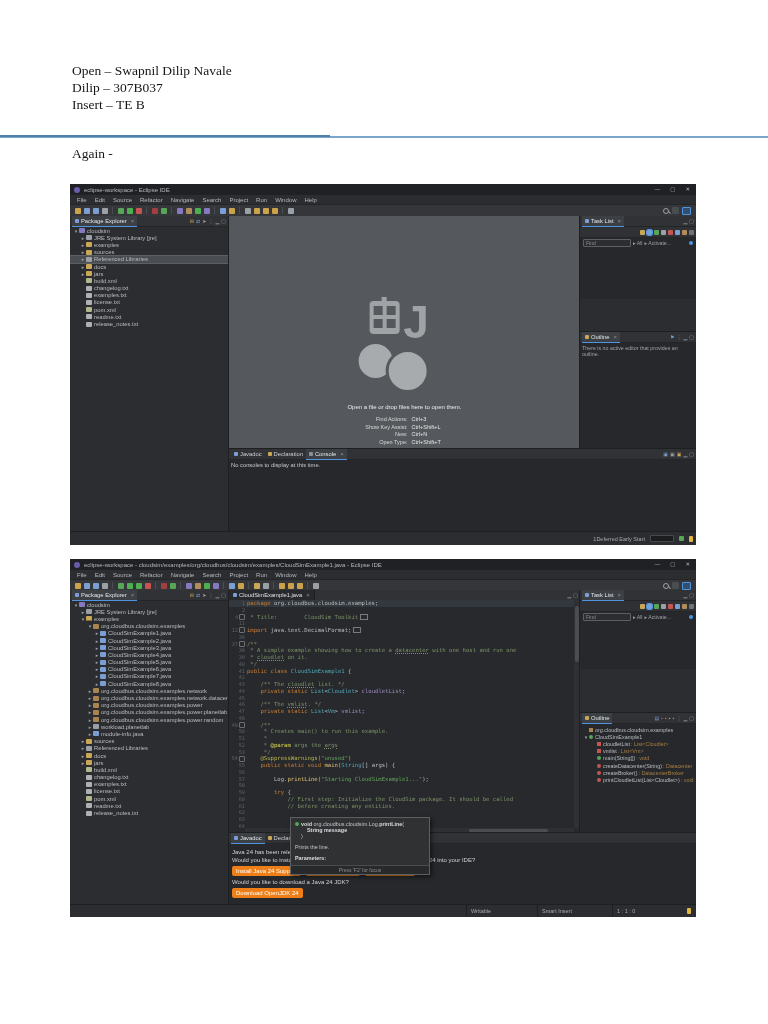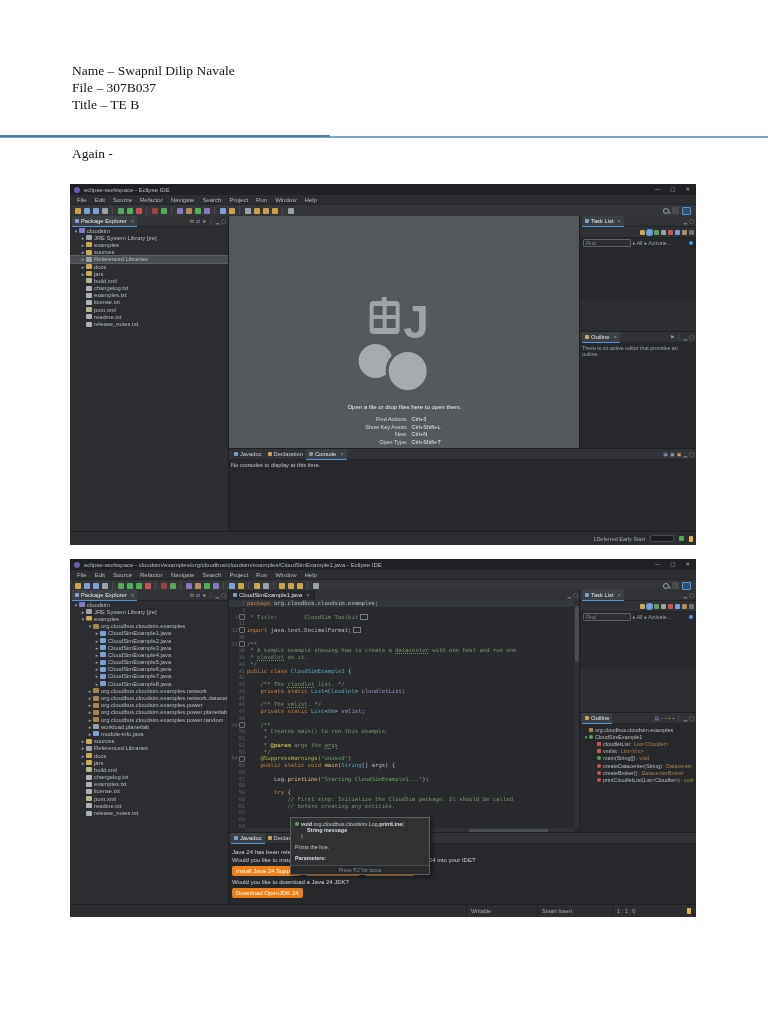--- a/index.html
+++ b/index.html
@@ -173,23 +173,23 @@
   .tt-params{margin-top:5px;font-weight:bold;color:#dadde0;}
   .tt-footer{position:absolute;left:0;right:0;bottom:0;height:8px;background:#27292b;
              border-top:1px solid #4a4d50;text-align:center;color:#8b9094;font-size:5px;line-height:8px;}
 </style>
 </head>
 <body>
 
 <div class="page">
 
   <div class="doc-header">
-    <div>Name – Swapnil Dilip Navale</div>
-    <div>File – 307B037</div>
-    <div>Title – TE B</div>
+    <div>Open – Swapnil Dilip Navale</div>
+    <div>Dilip – 307B037</div>
+    <div>Insert – TE B</div>
   </div>
   <div class="doc-rule"></div>
   <div class="doc-rule-dark"></div>
   <div class="output-label">Again -</div>
 
   <section class="shot" id="shot1">
     <div class="titlebar">
       <span class="ecl-logo"></span>
       <span class="title-text">eclipse-workspace - Eclipse IDE</span>
       <span class="win-controls">

